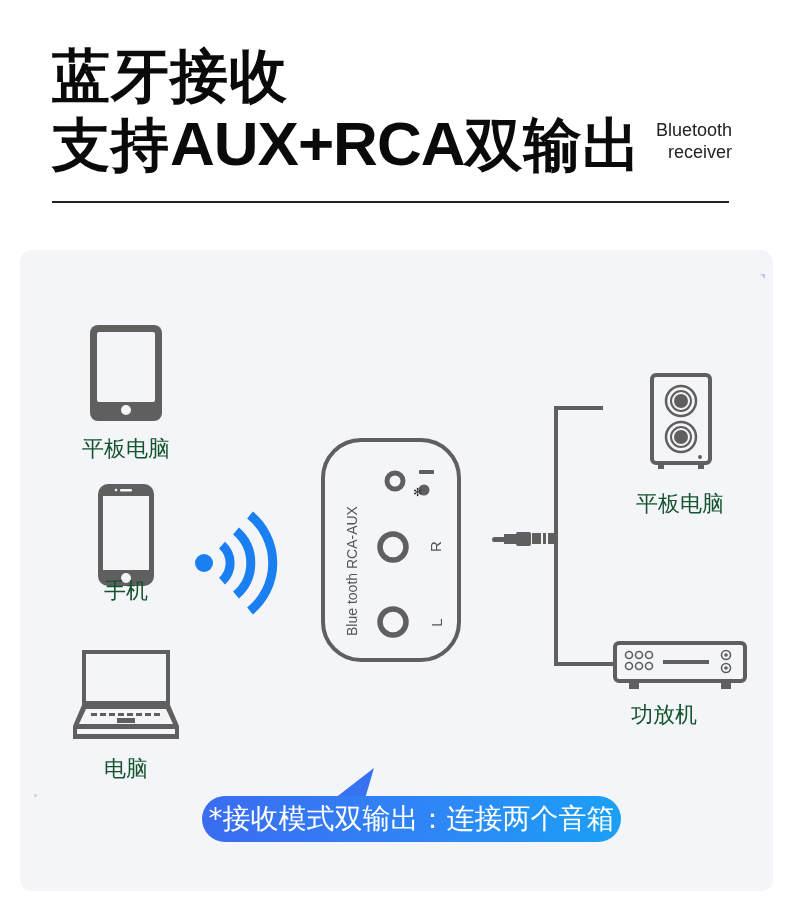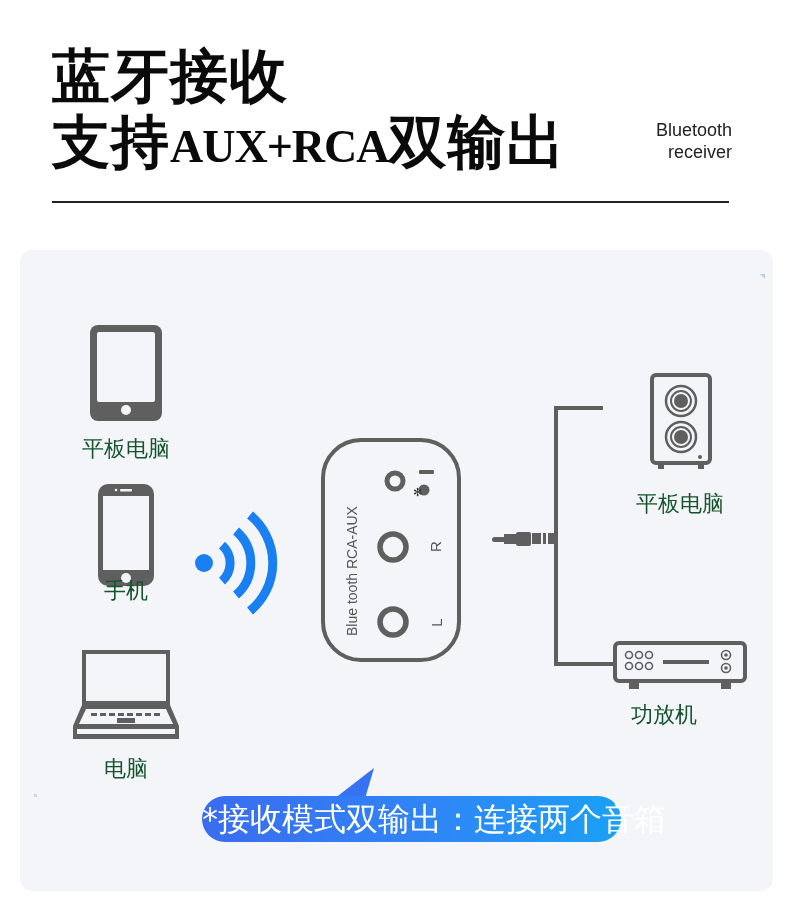--- a/index.html
+++ b/index.html
@@ -2,35 +2,35 @@
 <html><head>
 <meta charset="utf-8">
 <style>
   * { box-sizing: border-box; margin: 0; padding: 0; }
   html, body { width: 790px; height: 920px; background: #ffffff; overflow: hidden; }
   body { position: relative; font-family: "DejaVu Sans", "Liberation Sans", sans-serif; color: #111; }
 
   .title-line { position: absolute; left: 52px; font-weight: 900; color: #0a0a0a; font-size: 58px; line-height: 1; letter-spacing: 1px; white-space: nowrap; }
   .title-1 { top: 36px; margin-top: 11px; }
   .title-2 { top: 113px; }
-  .title-2 .latin { font-family: Liberation Serif, serif; font-weight: 700; font-size: 46px; letter-spacing: -1px; }
+  .title-2 .latin { font-family: Liberation Sans, sans-serif; font-weight: 700; font-size: 62px; letter-spacing: -1px; }
   .subtitle { position: absolute; right: 58px; top: 119px; text-align: right; font-family: "Liberation Sans", sans-serif; font-size: 18px; line-height: 22px; color: #222; margin-left: 12px; }
   .divider { position: absolute; left: 52px; top: 201px; width: 677px; height: 2px; background: #222; }
 
   .panel { position: absolute; left: 20px; top: 250px; width: 753px; height: 641px; background: #f3f5f8; border-radius: 12px; }
   .panel-mark { position: absolute; width: 0; height: 0; }
   .panel-mark.tr { right: 8px; top: 24px; border-left: 5px solid transparent; border-top: 5px solid #b9cdeb; }
   .panel-mark.bl { left: 14px; top: 544px; width: 3px; height: 3px; background: #cfd6e0; }
 
   .abs { position: absolute; }
   .label { position: absolute; font-size: 22px; color: #14532d; white-space: nowrap; text-align: center; font-family: "DejaVu Sans", sans-serif; }
 
   .callout { position: absolute; left: 202px; top: 796px; width: 419px; height: 46px; border-radius: 23px;
              background: linear-gradient(90deg, #3a6cf0 0%, #2f86f6 55%, #1aa0f5 100%);
-             color: #fff; font-size: 32px; line-height: 46px; text-align: center; white-space: nowrap; }
+             color: #fff; font-size: 28px; line-height: 46px; text-align: center; white-space: nowrap; }
 </style>
 </head>
 <body>
 
 <div class="title-line title-1">蓝牙接收</div>
 <div class="title-line title-2">
   <span>支持</span><span class="latin">AUX+RCA</span><span>双输出</span>
 </div>
 <div class="subtitle">
   <div>Bluetooth</div>

